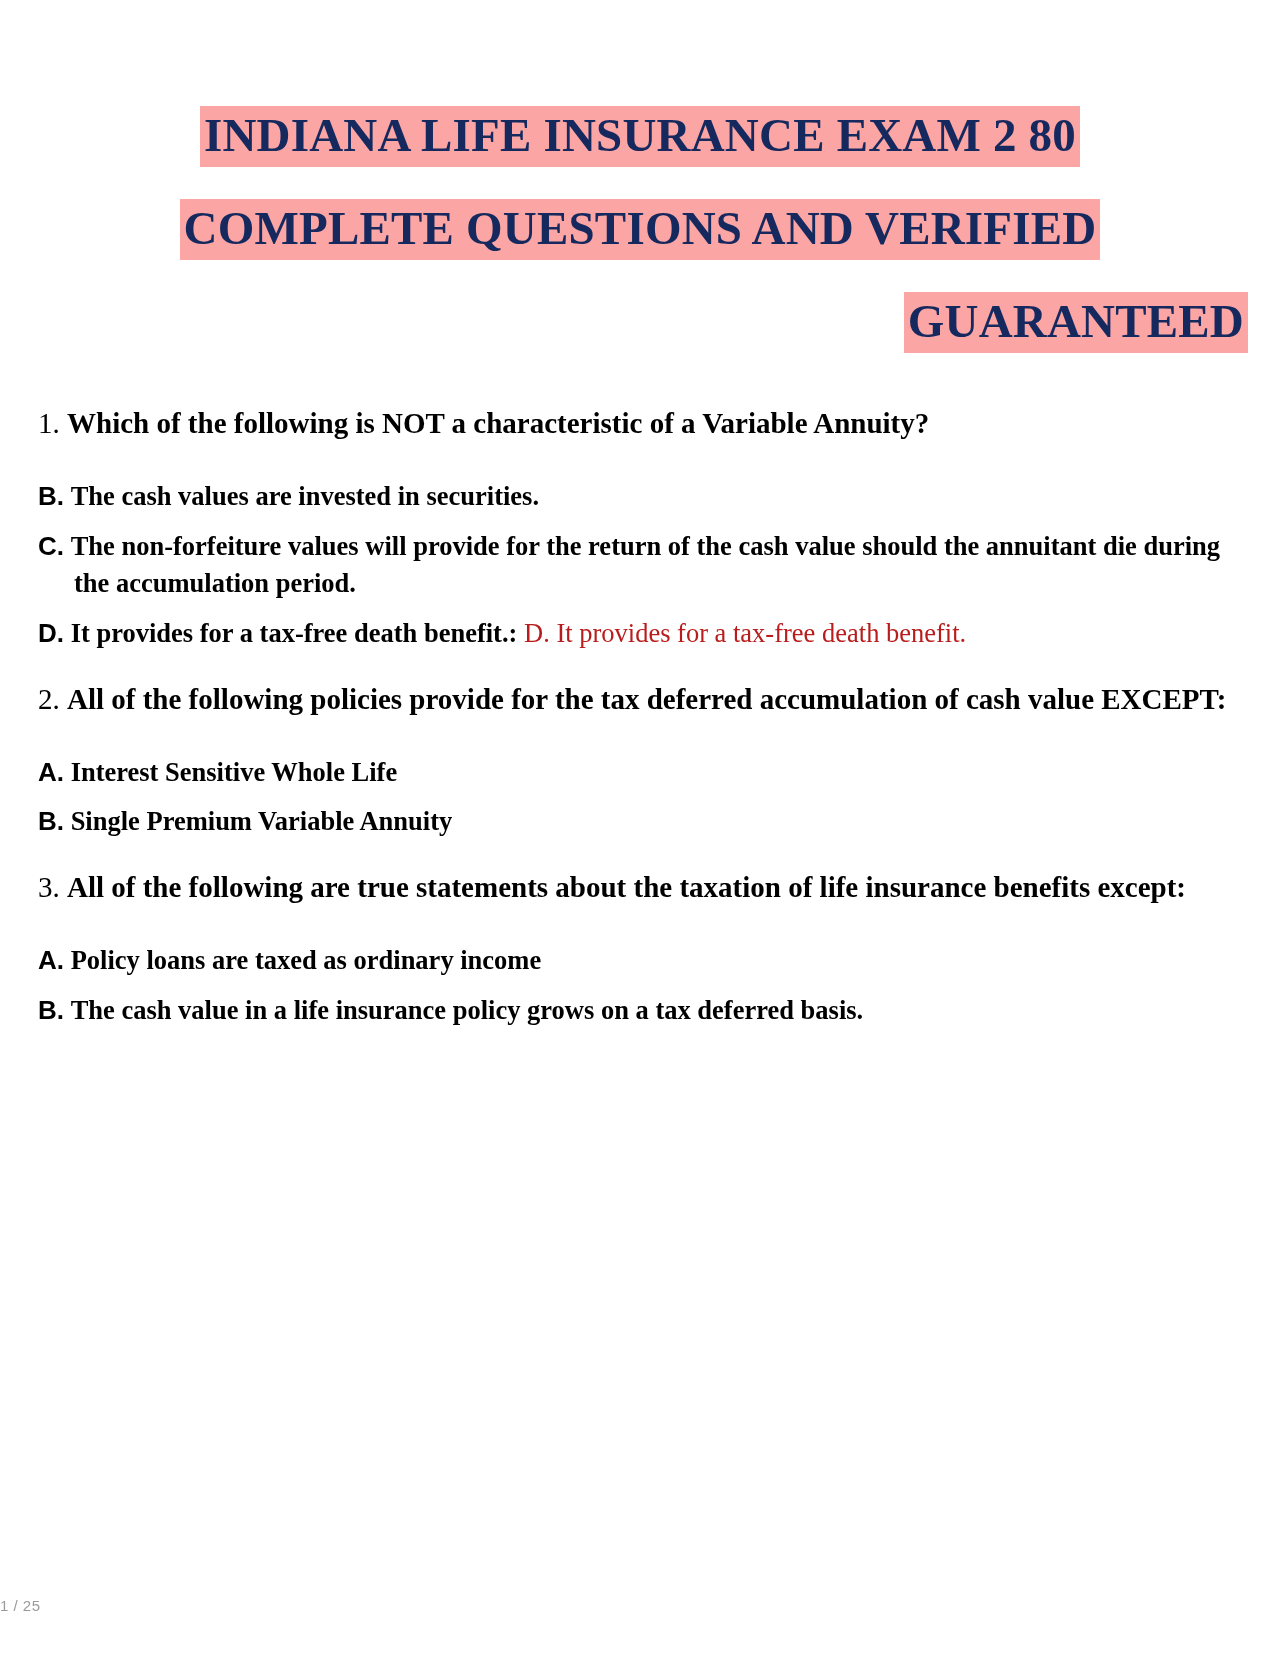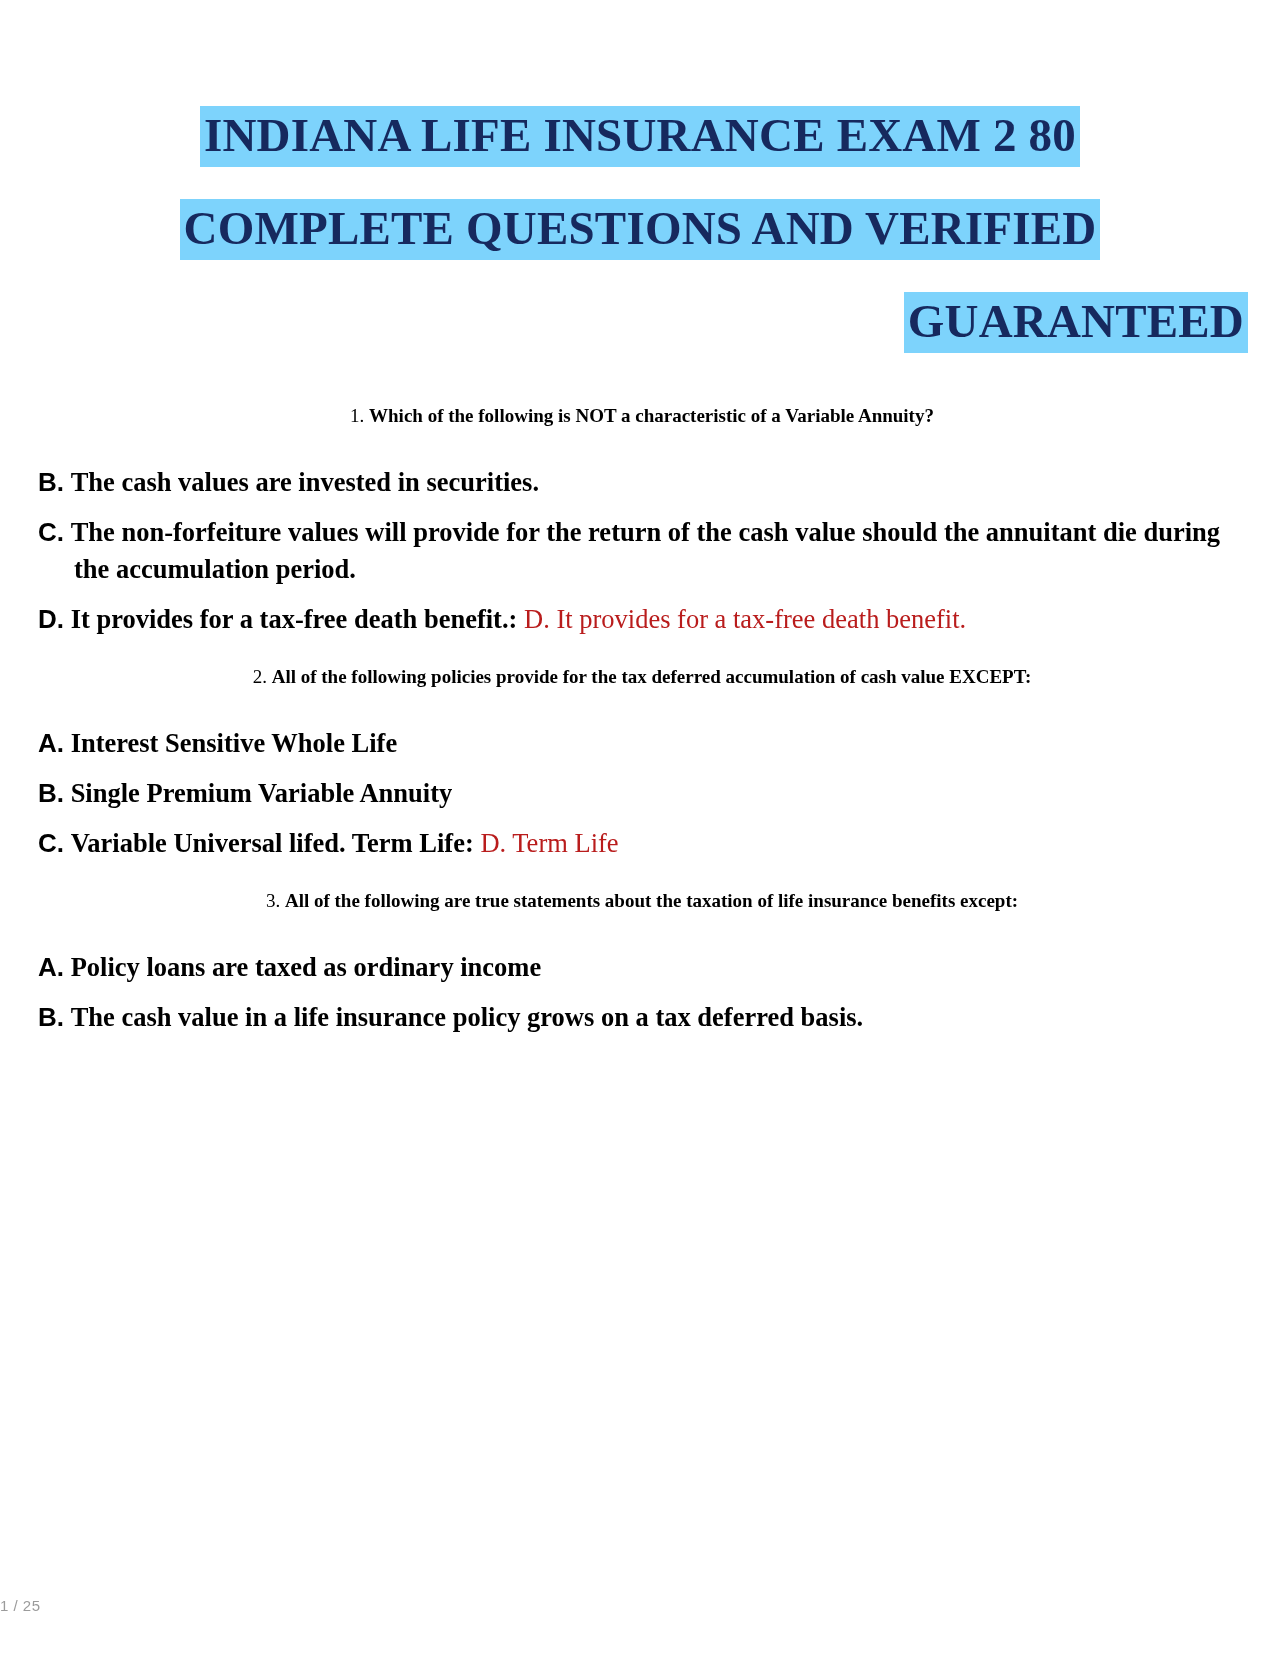--- a/index.html
+++ b/index.html
@@ -37,41 +37,41 @@
     line-height: 1.0;
     color: #16295e;
     letter-spacing: 0.2px;
   }
   .title-line {
     display: block;
     margin: 0 auto;
     padding-bottom: 45px;
   }
   .title-line > span.hl {
-    background-color: #7dd3fc;
+    background-color: #fca5a5;
     padding: 3px 4px 6px 4px;
     box-decoration-break: clone;
     -webkit-box-decoration-break: clone;
   }
   .title-line.l1 { padding-bottom: 46px; }
   .title-line.l2 { padding-bottom: 46px; }
   .title-line.l3 { padding-bottom: 46px; }
   .title-line.l4 { padding-bottom: 0; text-align: right; }
 
   
   .body-block {
     margin-top: 58px;
     padding: 0 2px 0 6px;
   }
 
   .q-stem {
-    font-size: 19px;
+    font-size: 29px;
     line-height: 1.42;
     margin: 0 0 34px 0;
-    text-align: center;
+    text-align: left;
   }
   .q-num {
     font-weight: normal;
   }
   .q-text {
     font-weight: bold;
   }
 
   .opt {
     font-size: 26.5px;
@@ -130,21 +130,20 @@
     <div class="opt-group">
       <p class="opt"><span class="opt-letter">B.</span> <span class="opt-text">The cash values are invested in securities.</span></p>
       <p class="opt"><span class="opt-letter">C.</span> <span class="opt-text">The non-forfeiture values will provide for the return of the cash value should the annuitant die during the accumulation period.</span></p>
       <p class="opt"><span class="opt-letter">D.</span> <span class="opt-text">It provides for a tax-free death benefit.:</span><span class="answer"> D. It provides for a tax-free death benefit.</span></p>
     </div>
 
     <p class="q-stem"><span class="q-num">2.</span> <span class="q-text">All of the following policies provide for the tax deferred accumulation of cash value EXCEPT:</span></p>
     <div class="opt-group">
       <p class="opt"><span class="opt-letter">A.</span> <span class="opt-text">Interest Sensitive Whole Life</span></p>
       <p class="opt"><span class="opt-letter">B.</span> <span class="opt-text">Single Premium Variable Annuity</span></p>
-      <p class="opt"><span class="opt-letter">C.</span> <span class="opt-text">Variable Universal lifed. Term Life:</span><span class="answer"> D. Term Life</span></p>
     </div>
 
     <p class="q-stem"><span class="q-num">3.</span> <span class="q-text">All of the following are true statements about the taxation of life insurance benefits except:</span></p>
     <div class="opt-group">
       <p class="opt"><span class="opt-letter">A.</span> <span class="opt-text">Policy loans are taxed as ordinary income</span></p>
       <p class="opt"><span class="opt-letter">B.</span> <span class="opt-text">The cash value in a life insurance policy grows on a tax deferred basis.</span></p>
     </div>
 
   </div>
 

